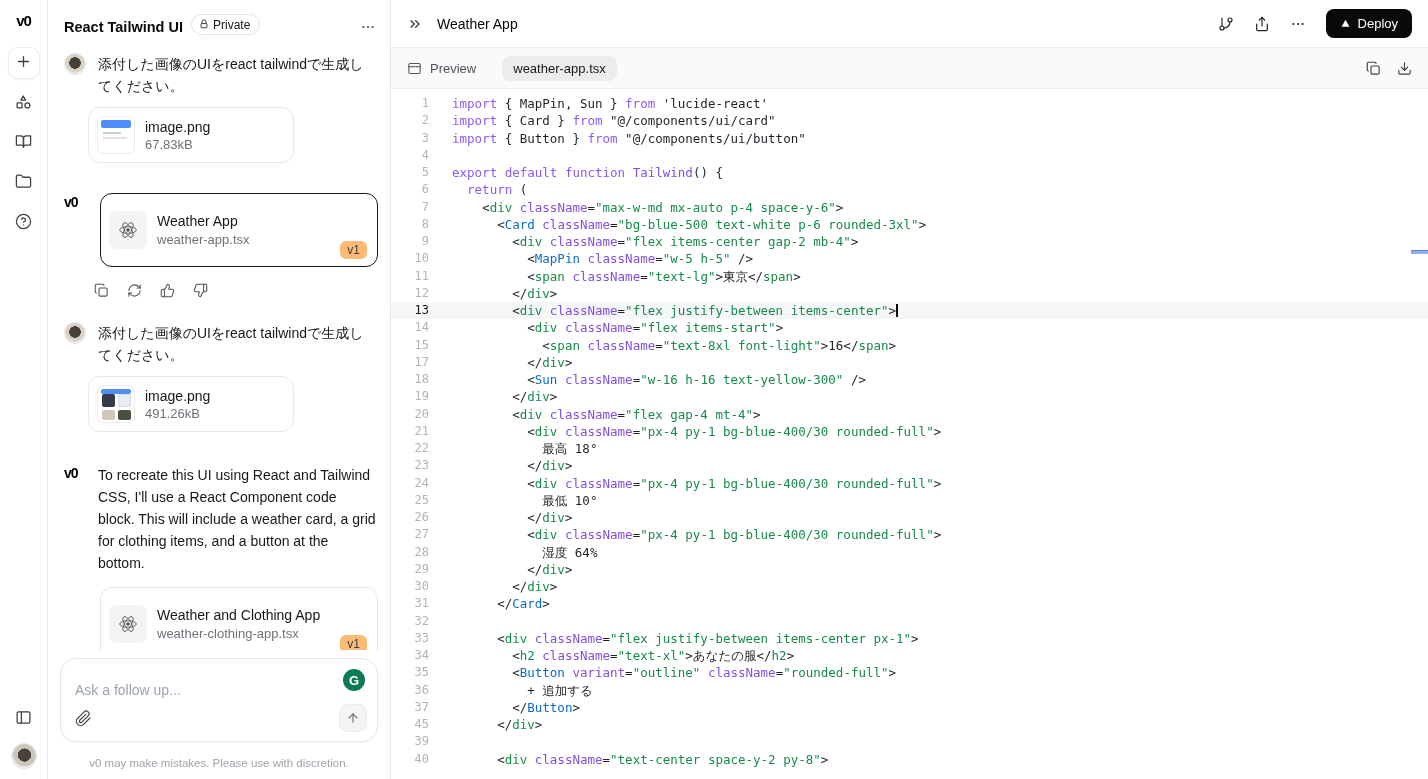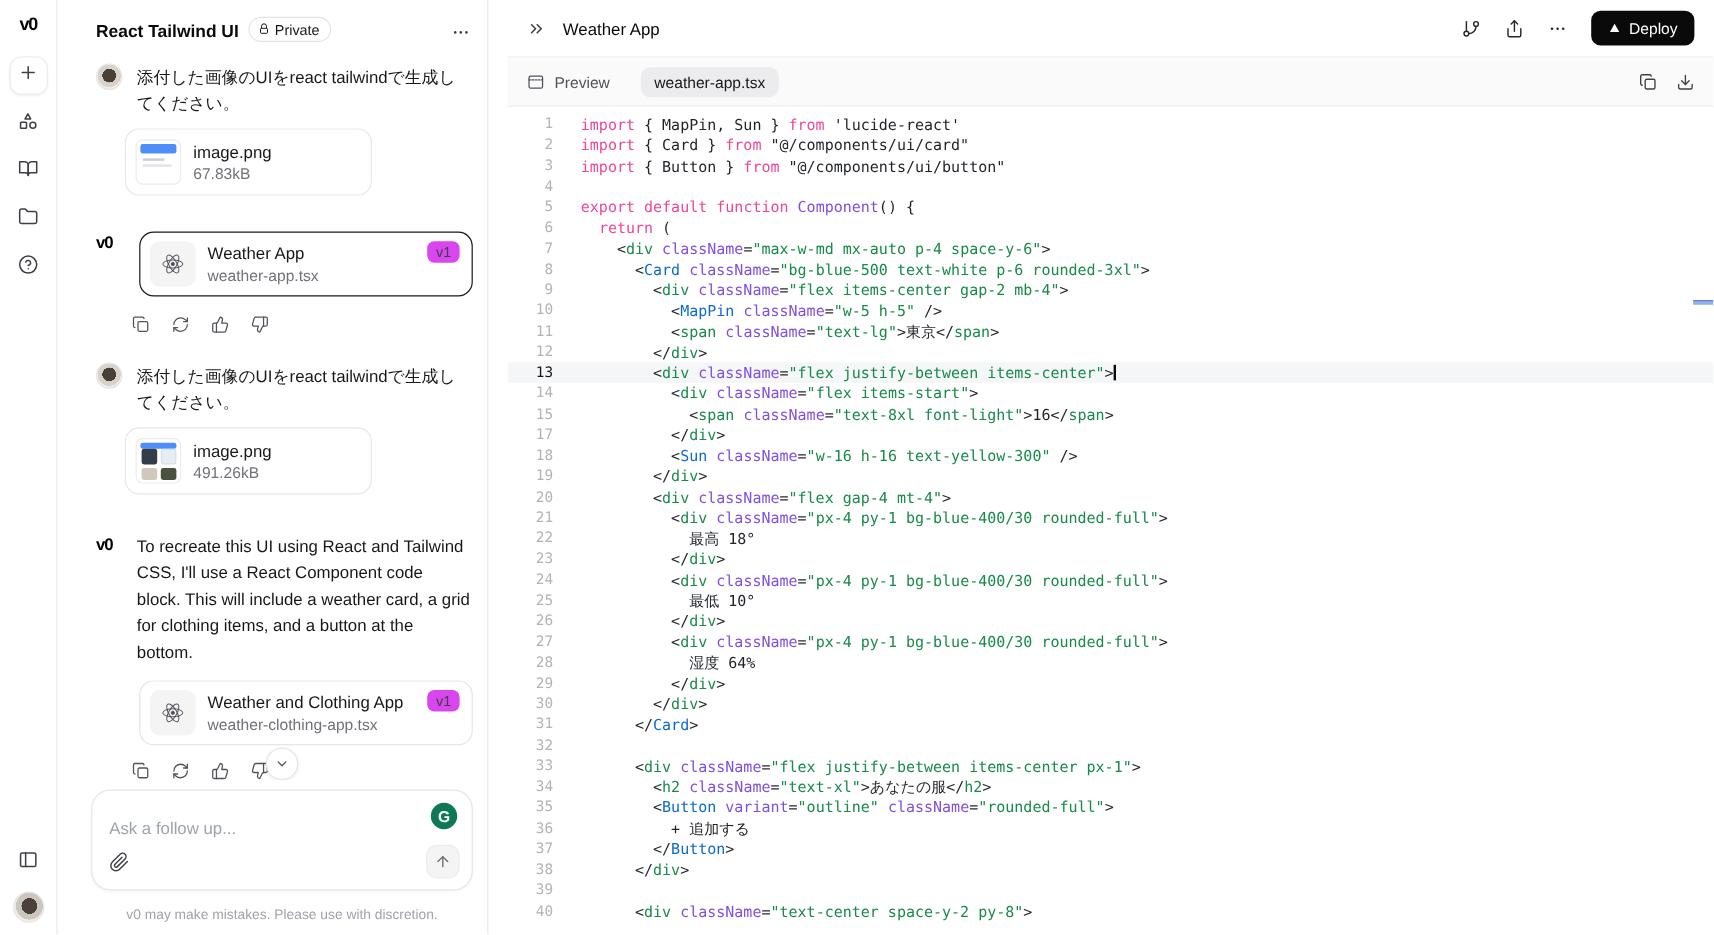--- a/index.html
+++ b/index.html
@@ -1,18 +1,18 @@
 <!DOCTYPE html>
 <html><head>
 <meta charset="utf-8">
 <style>
   * { margin:0; padding:0; box-sizing:border-box; }
   html,body { background:#fff; }
   body { font-family:"Liberation Sans", sans-serif; color:#18181b; }
-  .app { position:relative; width:1428px; height:779px; display:flex; overflow:hidden; background:#fff;gap:16px; }
+  .app { position:relative; width:1428px; height:779px; display:flex; overflow:hidden; background:#fff; }
 
   
   .rail { width:48px; flex:0 0 48px; border-right:1px solid #e8e8ea; display:flex; flex-direction:column; align-items:center; padding:12px 0 10px; }
   .rail .logo { font-weight:900; font-size:15px; letter-spacing:-1px; color:#000; margin-bottom:18px; cursor:pointer; }
   .rail-btn { width:32px; height:32px; display:flex; align-items:center; justify-content:center; border-radius:10px; color:#3f3f46; cursor:pointer; margin-bottom:8px; }
   .rail-btn.card { background:#fff; border:1px solid #ececee; box-shadow:0 1px 2px rgba(0,0,0,.06); }
   .rail-btn svg { width:17px; height:17px; stroke:#3f3f46; fill:none; stroke-width:1.8; stroke-linecap:round; stroke-linejoin:round; }
   .rail-spacer { flex:1; }
   .avatar-photo { width:26px; height:26px; border-radius:50%; background:radial-gradient(circle at 52% 46%, #4a413a 0 36%, #cdc6be 37% 62%, #efece8 63%); border:1px solid #e4e4e7; cursor:pointer; }
 
@@ -43,21 +43,21 @@
   .att-thumb.clothes .c4 { top:24px; left:20px; background:#49523f; height:10px; }
   .att-name { font-size:14px; font-weight:500; color:#18181b; line-height:18px; }
   .att-size { font-size:13px; color:#71717a; line-height:17px; }
 
   .gen-card { display:flex; align-items:center; gap:10px; margin:32px 12px 0 42px; border:1.5px solid #18181b; border-radius:12px; padding:7px 10px 7px 8px; cursor:pointer; background:#fff; }
   .gen-card.plain { border:1px solid #e6e6e8; margin-top:12px; }
   .gen-icon { width:38px; height:38px; border-radius:8px; background:#f4f4f5; display:flex; align-items:center; justify-content:center; }
   .gen-icon svg { width:20px; height:20px; stroke:#52525b; fill:none; stroke-width:1; }
   .gen-title { font-size:14px; font-weight:500; color:#18181b; line-height:19px; }
   .gen-file { font-size:13px; color:#71717a; line-height:17px; }
-  .gen-version { margin-left:auto; align-self:flex-start; background:#d946ef; border-radius:6px; font-size:12px; color:#3f3f46; padding:2px 7px; }
+  .gen-version { margin-left:auto; align-self:flex-start; background:#fdba74; border-radius:6px; font-size:12px; color:#3f3f46; padding:2px 7px;margin-top:40px; }
 
   .actions { display:flex; gap:18px; margin:16px 0 0 46px; }
   .actions .act { cursor:pointer; display:flex; }
   .actions svg { width:15px; height:15px; stroke:#52525b; fill:none; stroke-width:1.7; stroke-linecap:round; stroke-linejoin:round; }
 
   .scroll-anchor { position:relative; height:0; }
   .chev-btn { position:absolute; left:50%; transform:translateX(-50%); top:2px; width:27px; height:27px; border-radius:50%; background:#fff; border:1px solid #e6e6e8; box-shadow:0 1px 3px rgba(0,0,0,.08); display:flex; align-items:center; justify-content:center; cursor:pointer; z-index:2; }
   .chev-btn svg { width:13px; height:13px; stroke:#52525b; fill:none; stroke-width:2; stroke-linecap:round; stroke-linejoin:round; }
 
   .composer-wrap { padding:8px 12px 0; }
@@ -91,21 +91,21 @@
   .tabbar-right { margin-left:auto; display:flex; align-items:center; gap:16px; padding-right:6px; }
   .tabbar-right .hicon svg { stroke:#3f3f46; width:15px; height:15px; }
 
   
   .editor { flex:1; overflow:hidden; background:#fff; padding-top:6px; position:relative; }
   .code-line { display:flex; line-height:17.25px; font-family:"DejaVu Sans Mono", monospace; font-size:12.5px; white-space:pre; }
   .code-line.active { background:#f4f6f8; }
   .gutter { width:38px; flex:0 0 38px; text-align:right; color:#b3b3b8; font-size:12px; user-select:none; }
   .code-line.active .gutter { color:#18181b; }
   .code-text { padding-left:23px; color:#1f2328; }
-  .tk-k { color:#ec4899;margin-top:40px; }
+  .tk-k { color:#8b5cf6;margin-top:40px; }
   .tk-p { color:#1f2328; }
   .tk-t { color:#188a4a; }
   .tk-s { color:#188a4a; }
   .tk-c { color:#0b6bcb; }
   .tk-a { color:#8250df; }
   .tk-f { color:#8250df; }
   .caret { display:inline-block; width:1.5px; height:13px; background:#0a0a0a; vertical-align:-2px; }
   .scroll-marker { position:absolute; right:0; top:250px; width:17px; height:4px; background:#8fb0ea; border-top:1px solid #5c7fd6; z-index:3; }
 </style>
 </head>
@@ -410,21 +410,21 @@
           </span>
       </div>
     </div>
 
     <div class="editor">
       <div>
           <div class="code-line"><span class="gutter">1</span><span class="code-text"><span class="tk-k">import</span><span class="tk-p"> { MapPin, Sun } </span><span class="tk-k">from</span><span class="tk-p"> 'lucide-react'</span></span></div>
           <div class="code-line"><span class="gutter">2</span><span class="code-text"><span class="tk-k">import</span><span class="tk-p"> { Card } </span><span class="tk-k">from</span><span class="tk-p"> "@/components/ui/card"</span></span></div>
           <div class="code-line"><span class="gutter">3</span><span class="code-text"><span class="tk-k">import</span><span class="tk-p"> { Button } </span><span class="tk-k">from</span><span class="tk-p"> "@/components/ui/button"</span></span></div>
           <div class="code-line"><span class="gutter">4</span><span class="code-text"></span></div>
-          <div class="code-line"><span class="gutter">5</span><span class="code-text"><span class="tk-k">export</span><span class="tk-p"> </span><span class="tk-k">default</span><span class="tk-p"> </span><span class="tk-k">function</span><span class="tk-p"> </span><span class="tk-f">Component</span><span class="tk-p">() {</span></span></div>
+          <div class="code-line"><span class="gutter">5</span><span class="code-text"><span class="tk-k">export</span><span class="tk-p"> </span><span class="tk-k">default</span><span class="tk-p"> </span><span class="tk-k">function</span><span class="tk-p"> </span><span class="tk-f">Tailwind</span><span class="tk-p">() {</span></span></div>
           <div class="code-line"><span class="gutter">6</span><span class="code-text"><span class="tk-p">  </span><span class="tk-k">return</span><span class="tk-p"> (</span></span></div>
           <div class="code-line"><span class="gutter">7</span><span class="code-text"><span class="tk-p">    &lt;</span><span class="tk-t">div</span><span class="tk-p"> </span><span class="tk-a">className</span><span class="tk-p">=</span><span class="tk-s">"max-w-md mx-auto p-4 space-y-6"</span><span class="tk-p">&gt;</span></span></div>
           <div class="code-line"><span class="gutter">8</span><span class="code-text"><span class="tk-p">      &lt;</span><span class="tk-c">Card</span><span class="tk-p"> </span><span class="tk-a">className</span><span class="tk-p">=</span><span class="tk-s">"bg-blue-500 text-white p-6 rounded-3xl"</span><span class="tk-p">&gt;</span></span></div>
           <div class="code-line"><span class="gutter">9</span><span class="code-text"><span class="tk-p">        &lt;</span><span class="tk-t">div</span><span class="tk-p"> </span><span class="tk-a">className</span><span class="tk-p">=</span><span class="tk-s">"flex items-center gap-2 mb-4"</span><span class="tk-p">&gt;</span></span></div>
           <div class="code-line"><span class="gutter">10</span><span class="code-text"><span class="tk-p">          &lt;</span><span class="tk-c">MapPin</span><span class="tk-p"> </span><span class="tk-a">className</span><span class="tk-p">=</span><span class="tk-s">"w-5 h-5"</span><span class="tk-p"> /&gt;</span></span></div>
           <div class="code-line"><span class="gutter">11</span><span class="code-text"><span class="tk-p">          &lt;</span><span class="tk-t">span</span><span class="tk-p"> </span><span class="tk-a">className</span><span class="tk-p">=</span><span class="tk-s">"text-lg"</span><span class="tk-p">&gt;東京&lt;/</span><span class="tk-t">span</span><span class="tk-p">&gt;</span></span></div>
           <div class="code-line"><span class="gutter">12</span><span class="code-text"><span class="tk-p">        &lt;/</span><span class="tk-t">div</span><span class="tk-p">&gt;</span></span></div>
           <div class="code-line active"><span class="gutter">13</span><span class="code-text"><span class="tk-p">        &lt;</span><span class="tk-t">div</span><span class="tk-p"> </span><span class="tk-a">className</span><span class="tk-p">=</span><span class="tk-s">"flex justify-between items-center"</span><span class="tk-p">&gt;</span><span class="caret"></span></span></div>
           <div class="code-line"><span class="gutter">14</span><span class="code-text"><span class="tk-p">          &lt;</span><span class="tk-t">div</span><span class="tk-p"> </span><span class="tk-a">className</span><span class="tk-p">=</span><span class="tk-s">"flex items-start"</span><span class="tk-p">&gt;</span></span></div>
           <div class="code-line"><span class="gutter">15</span><span class="code-text"><span class="tk-p">            &lt;</span><span class="tk-t">span</span><span class="tk-p"> </span><span class="tk-a">className</span><span class="tk-p">=</span><span class="tk-s">"text-8xl font-light"</span><span class="tk-p">&gt;16&lt;/</span><span class="tk-t">span</span><span class="tk-p">&gt;</span></span></div>
@@ -442,20 +442,20 @@
           <div class="code-line"><span class="gutter">28</span><span class="code-text"><span class="tk-p">            湿度 64%</span></span></div>
           <div class="code-line"><span class="gutter">29</span><span class="code-text"><span class="tk-p">          &lt;/</span><span class="tk-t">div</span><span class="tk-p">&gt;</span></span></div>
           <div class="code-line"><span class="gutter">30</span><span class="code-text"><span class="tk-p">        &lt;/</span><span class="tk-t">div</span><span class="tk-p">&gt;</span></span></div>
           <div class="code-line"><span class="gutter">31</span><span class="code-text"><span class="tk-p">      &lt;/</span><span class="tk-c">Card</span><span class="tk-p">&gt;</span></span></div>
           <div class="code-line"><span class="gutter">32</span><span class="code-text"></span></div>
           <div class="code-line"><span class="gutter">33</span><span class="code-text"><span class="tk-p">      &lt;</span><span class="tk-t">div</span><span class="tk-p"> </span><span class="tk-a">className</span><span class="tk-p">=</span><span class="tk-s">"flex justify-between items-center px-1"</span><span class="tk-p">&gt;</span></span></div>
           <div class="code-line"><span class="gutter">34</span><span class="code-text"><span class="tk-p">        &lt;</span><span class="tk-t">h2</span><span class="tk-p"> </span><span class="tk-a">className</span><span class="tk-p">=</span><span class="tk-s">"text-xl"</span><span class="tk-p">&gt;あなたの服&lt;/</span><span class="tk-t">h2</span><span class="tk-p">&gt;</span></span></div>
           <div class="code-line"><span class="gutter">35</span><span class="code-text"><span class="tk-p">        &lt;</span><span class="tk-c">Button</span><span class="tk-p"> </span><span class="tk-a">variant</span><span class="tk-p">=</span><span class="tk-s">"outline"</span><span class="tk-p"> </span><span class="tk-a">className</span><span class="tk-p">=</span><span class="tk-s">"rounded-full"</span><span class="tk-p">&gt;</span></span></div>
           <div class="code-line"><span class="gutter">36</span><span class="code-text"><span class="tk-p">          + 追加する</span></span></div>
           <div class="code-line"><span class="gutter">37</span><span class="code-text"><span class="tk-p">        &lt;/</span><span class="tk-c">Button</span><span class="tk-p">&gt;</span></span></div>
-          <div class="code-line"><span class="gutter">38</span><span class="code-text"><span class="tk-p">      &lt;/</span><span class="tk-t">div</span><span class="tk-p">&gt;</span></span></div>
+          <div class="code-line"><span class="gutter">45</span><span class="code-text"><span class="tk-p">      &lt;/</span><span class="tk-t">div</span><span class="tk-p">&gt;</span></span></div>
           <div class="code-line"><span class="gutter">39</span><span class="code-text"></span></div>
           <div class="code-line"><span class="gutter">40</span><span class="code-text"><span class="tk-p">      &lt;</span><span class="tk-t">div</span><span class="tk-p"> </span><span class="tk-a">className</span><span class="tk-p">=</span><span class="tk-s">"text-center space-y-2 py-8"</span><span class="tk-p">&gt;</span></span></div>
         </div>
     </div>
     <div class="scroll-marker"></div>
   </section>
 </div>
 
 </body></html>

